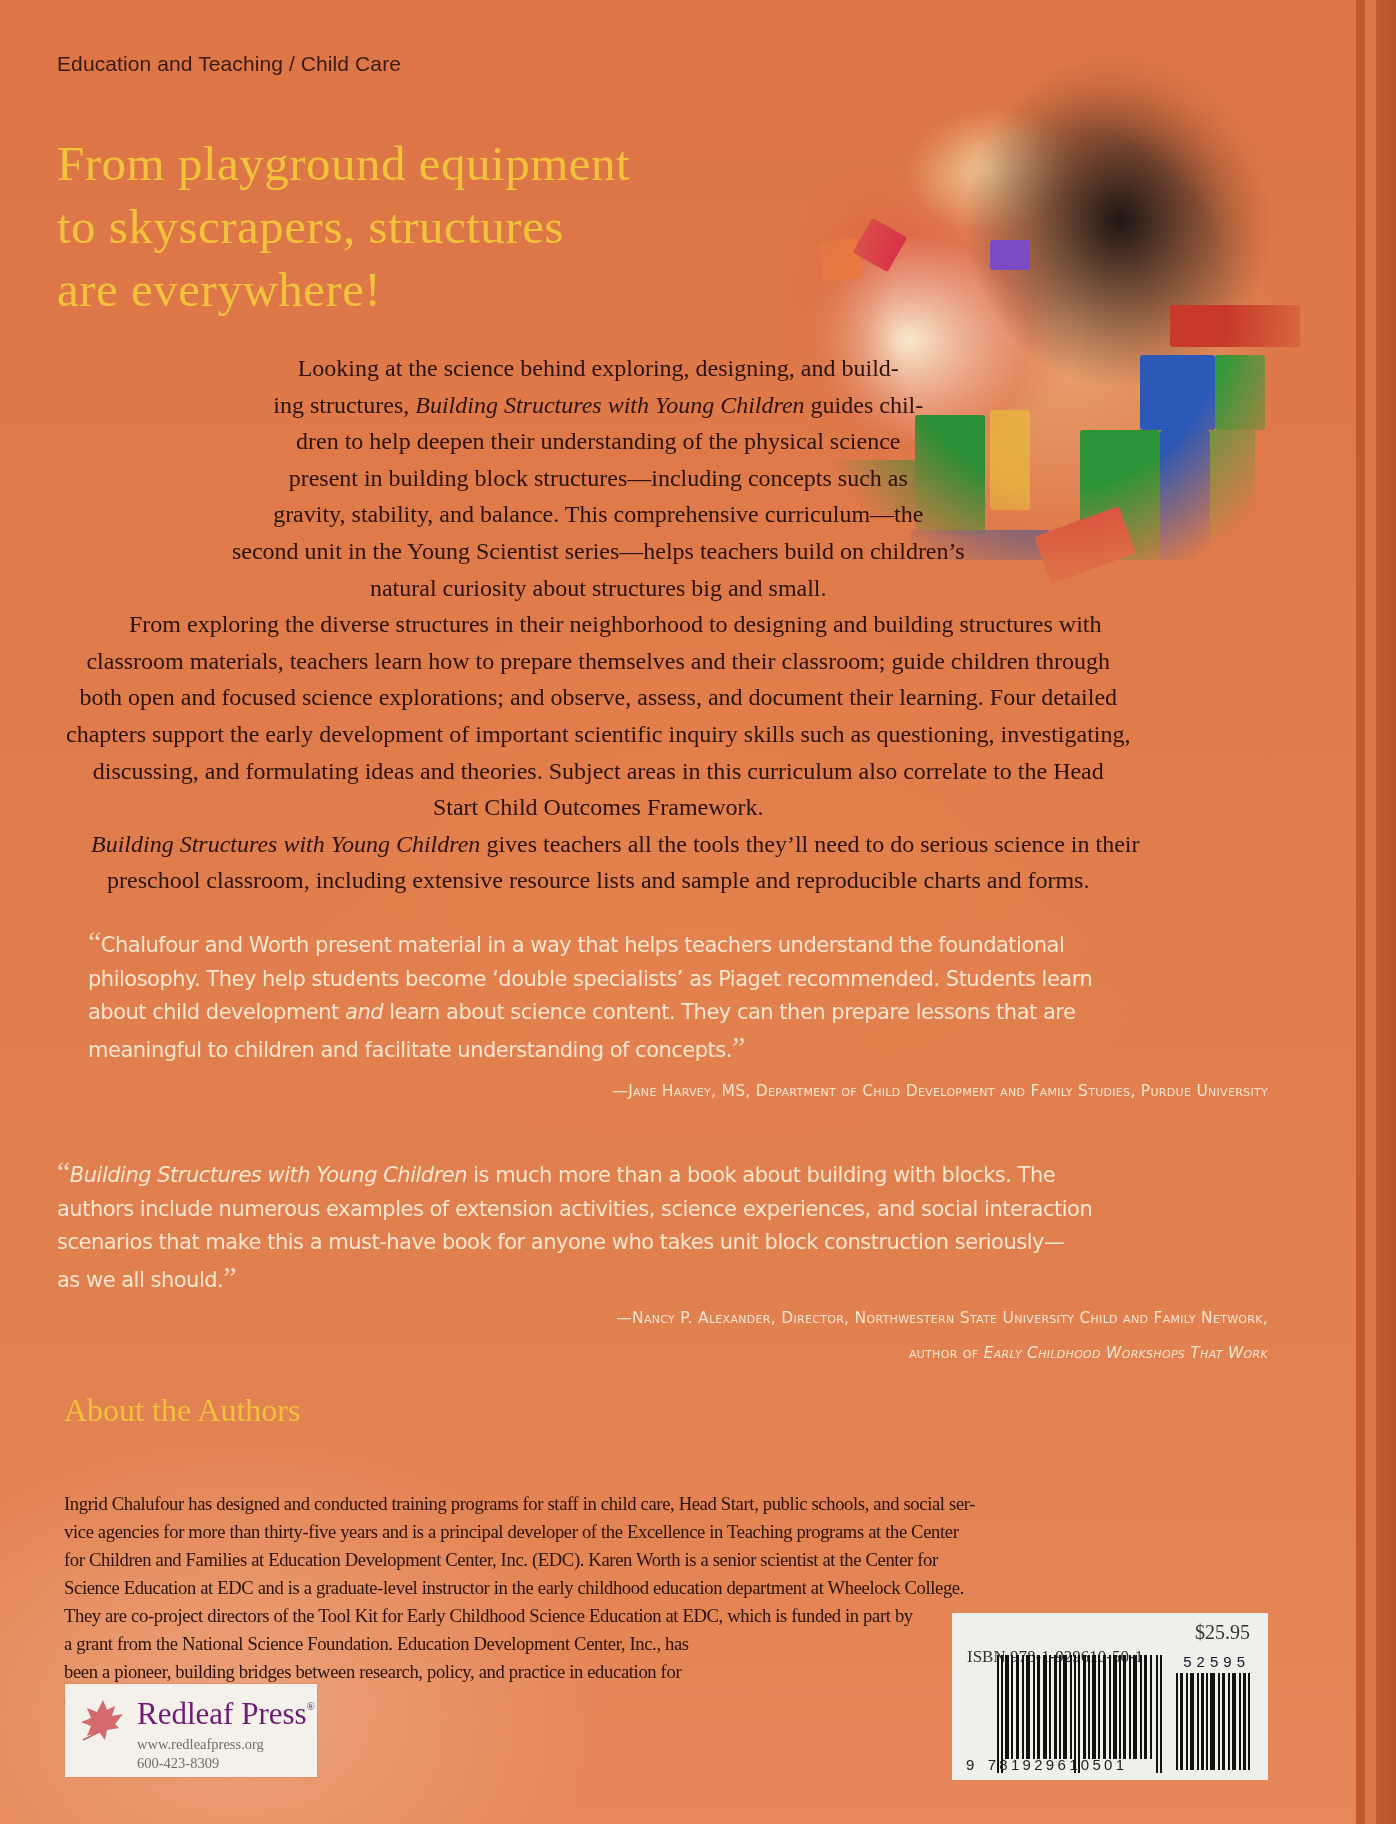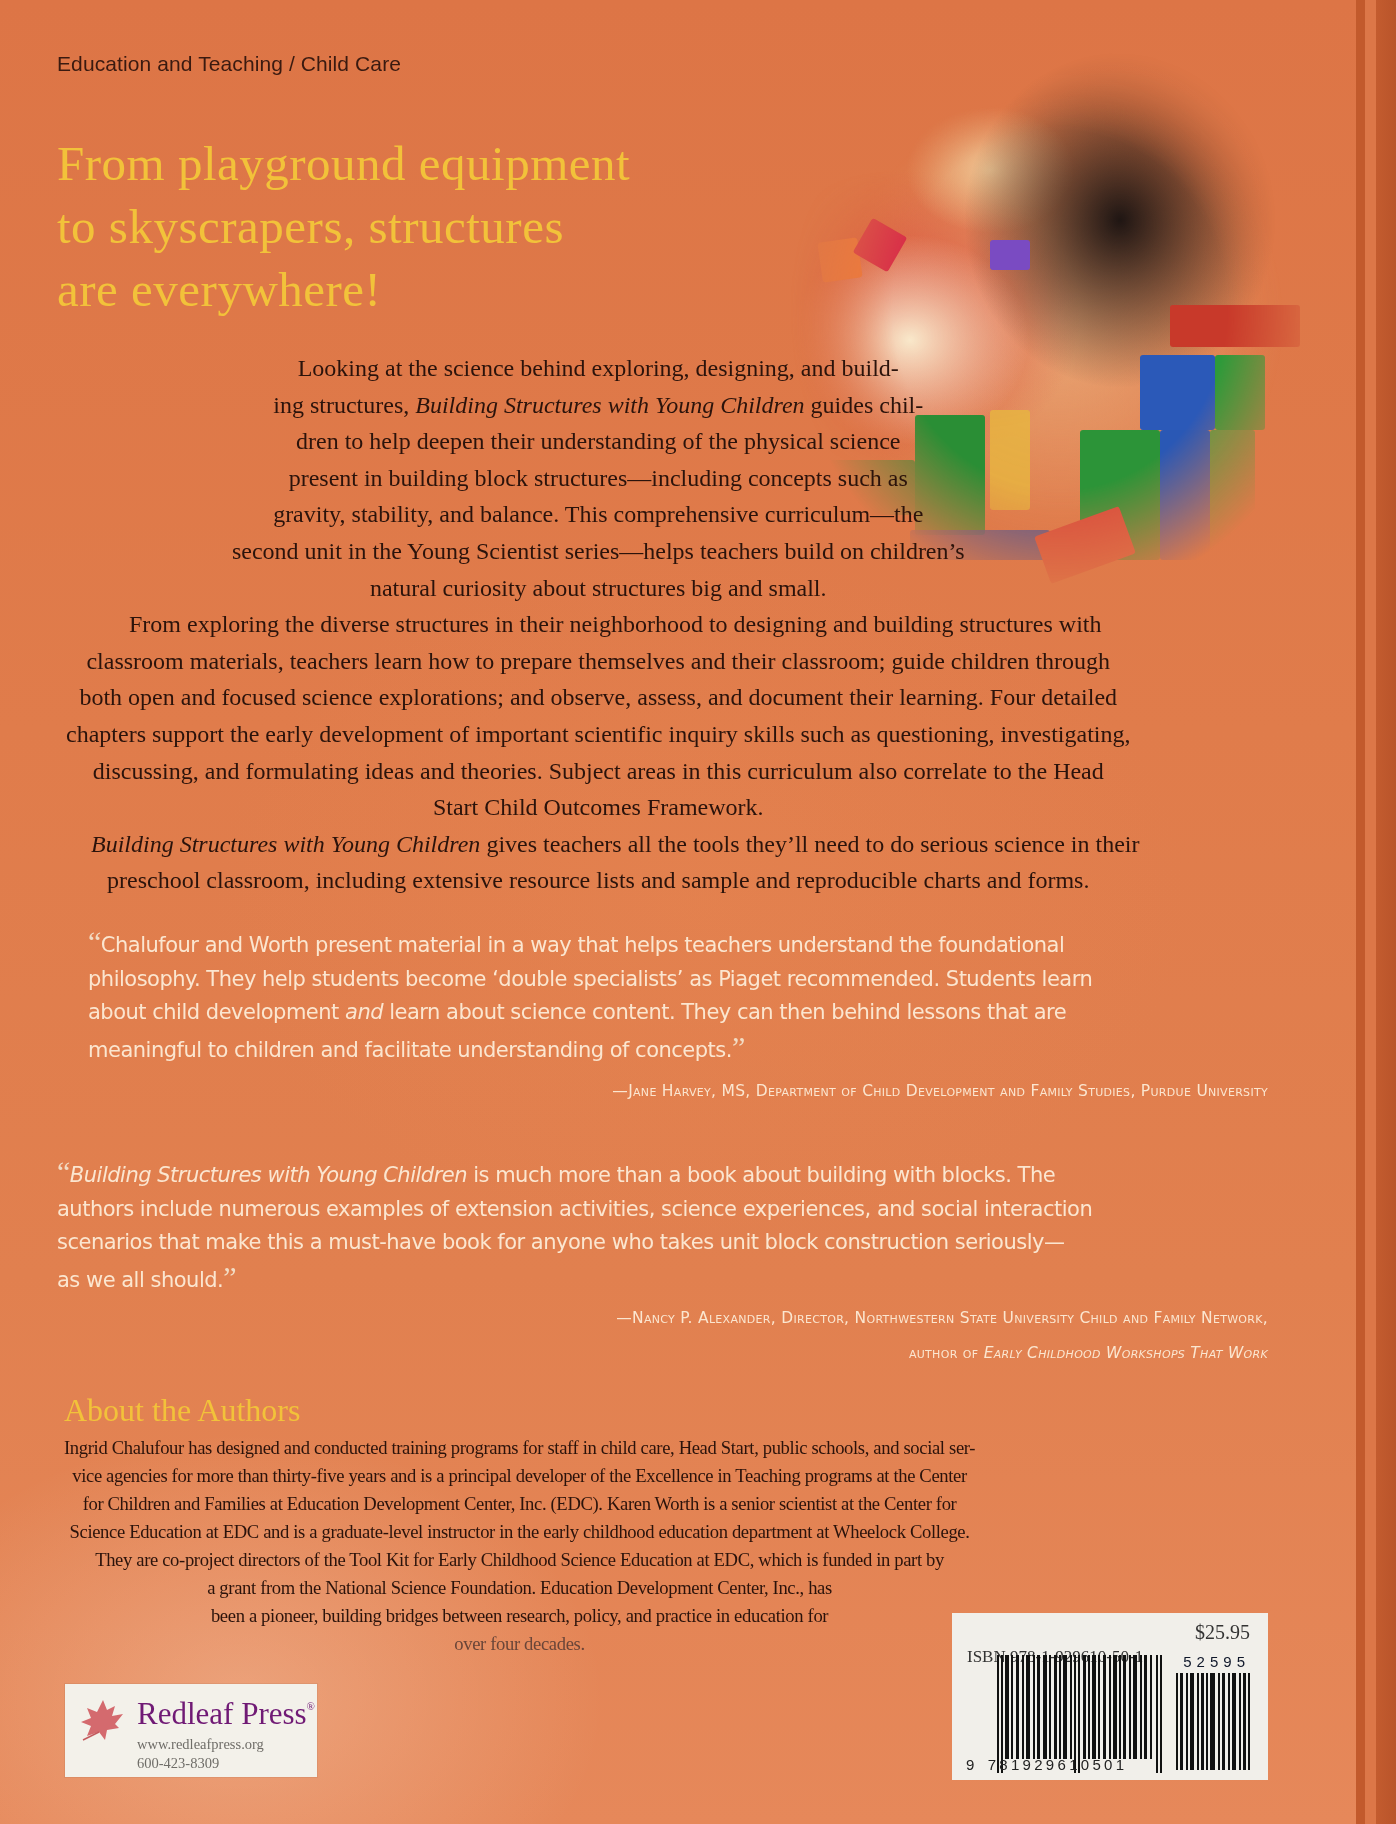--- a/index.html
+++ b/index.html
@@ -82,24 +82,23 @@
   .attrib i { font-style:italic; }
   .a1 { top:1082px; }
   .a2 { top:1309px; }
   .a3 { top:1344px; }
 
   .about-title {
     position:absolute; left:64px; top:1392px;
     font-family:"Liberation Serif", serif; font-size:32px; color:#f2c23a;
   }
   .about-text {
-    position:absolute; left:64px; top:1434px;
+    position:absolute; left:64px; top:1490px;
     font-family:"Liberation Serif", serif; font-size:18.6px; line-height:28px;
     color:#2b130b;
-    text-align:center;
   }
   .about-text .ln { white-space:nowrap; letter-spacing:-0.35px; }
   .about-text .fade { color:#6a4538; }
 
   .publisher {
     position:absolute; left:65px; top:1684px; width:252px; height:93px;
     background:#f3f1ea; box-shadow:0 0 0 1px rgba(0,0,0,0.05);
   }
   .leaf { position:absolute; left:12px; top:14px; width:50px; height:45px; }
   .pub-name {
@@ -191,21 +190,21 @@
     <div class="ln">discussing, and formulating ideas and theories. Subject areas in this curriculum also correlate to the Head</div>
     <div class="ln">Start Child Outcomes Framework.</div>
 
     <div class="ln indent"><i>Building Structures with Young Children</i><span> gives teachers all the tools they’ll need to do serious science in their</span></div>
     <div class="ln">preschool classroom, including extensive resource lists and sample and reproducible charts and forms.</div>
   </div>
 
   <div class="quote q1">
     <div class="ln"><span class="qmark">“</span><span>Chalufour and Worth present material in a way that helps teachers understand the foundational</span></div>
     <div class="ln"><span>philosophy. They help students become ‘double specialists’ as Piaget recommended. Students learn</span></div>
-    <div class="ln"><span>about child development </span><i>and</i><span> learn about science content. They can then behind lessons that are</span></div>
+    <div class="ln"><span>about child development </span><i>and</i><span> learn about science content. They can then prepare lessons that are</span></div>
     <div class="ln"><span>meaningful to children and facilitate understanding of concepts.</span><span class="qmark">”</span></div>
   </div>
   <div class="attrib a1">—Jane Harvey, MS, Department of Child Development and Family Studies, Purdue University</div>
 
   <div class="quote q2">
     <div class="ln"><span class="qmark">“</span><i>Building Structures with Young Children</i><span> is much more than a book about building with blocks. The</span></div>
     <div class="ln"><span>authors include numerous examples of extension activities, science experiences, and social interaction</span></div>
     <div class="ln"><span>scenarios that make this a must-have book for anyone who takes unit block construction seriously—</span></div>
     <div class="ln"><span>as we all should.</span><span class="qmark">”</span></div>
   </div>

